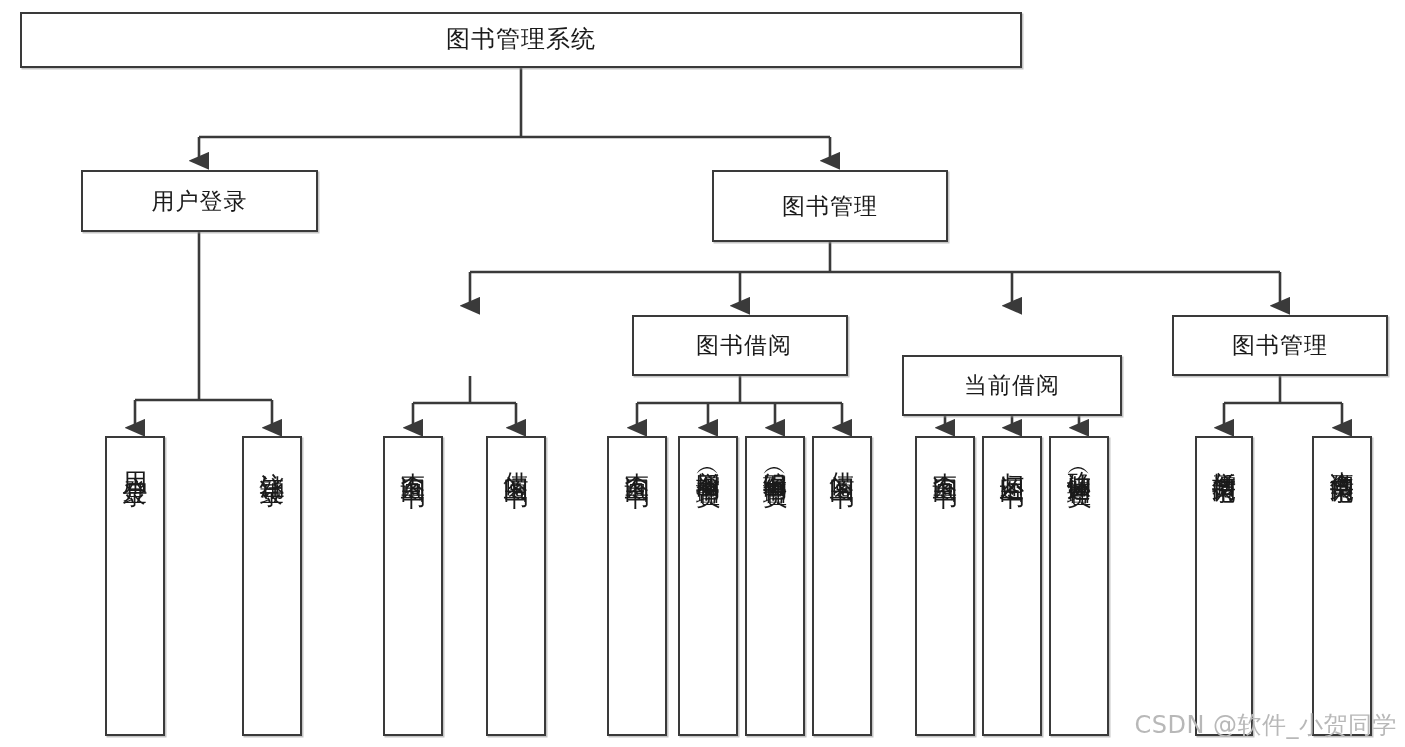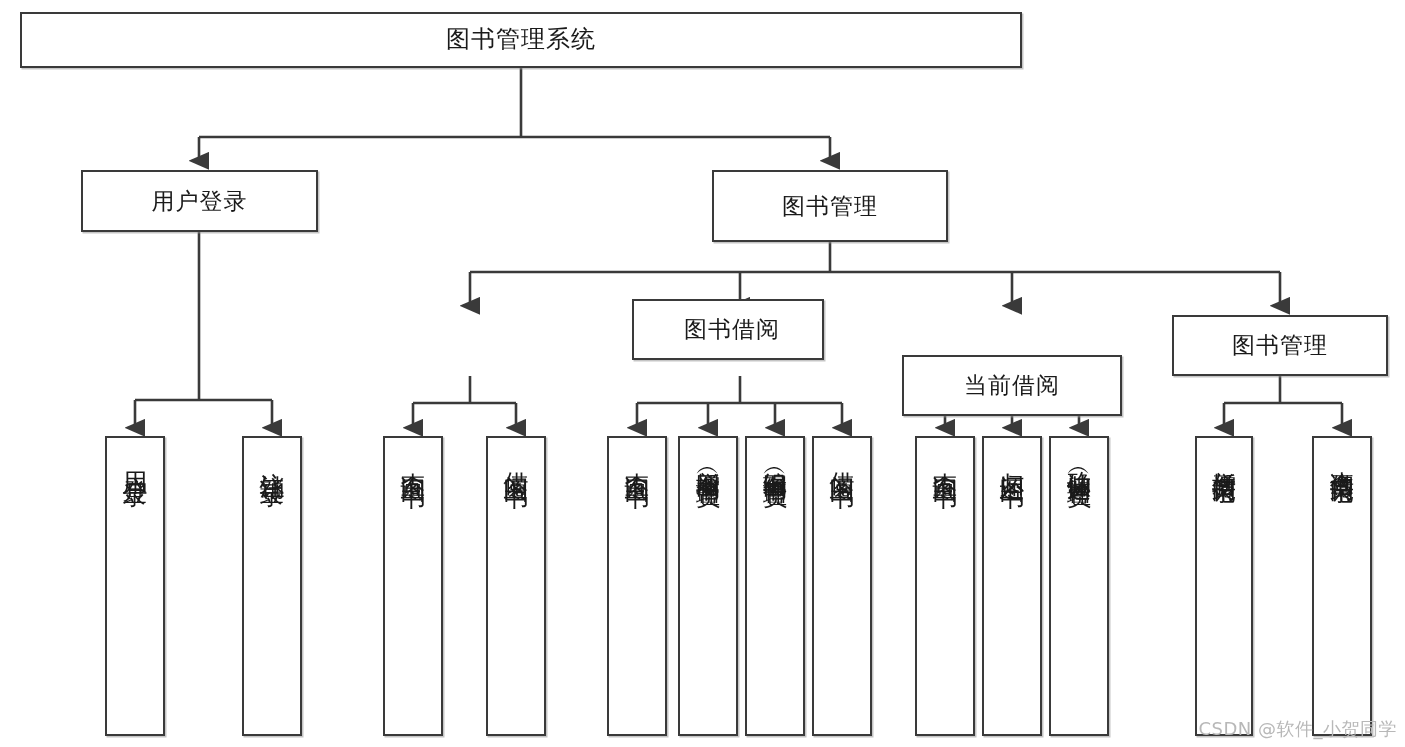--- a/index.html
+++ b/index.html
@@ -62,21 +62,21 @@
     white-space: nowrap;
   }
   .node.v.tight .node-label {
     font-size: 24px;
     letter-spacing: 2px;
   }
   #watermark {
     position: absolute;
     right: 8px;
     bottom: 6px;
-    font-size: 18px;
+    font-size: 24px;
     color: #b8b8b8;
     letter-spacing: 0.5px;
     white-space: nowrap;
   }
 </style>
 </head>
 <body>
 
 <div id="diagram-root">
 
@@ -134,21 +134,21 @@
     <span class="node-label">图书管理系统</span>
   </div>
 
   <div class="node h" style="left:81px; top:170px; width:237px; height:62px;">
     <span class="node-label">用户登录</span>
   </div>
   <div class="node h" style="left:712px; top:170px; width:236px; height:72px;">
     <span class="node-label">图书管理</span>
   </div>
 
-  <div class="node h" style="left:632px; top:299px; width:192px; height:61px;padding-left:8px;">
+  <div class="node h" style="left:632px; top:315px; width:216px; height:61px;padding-left:8px;">
     <span class="node-label">图书借阅</span>
   </div>
   <div class="node h" style="left:902px; top:315px; width:220px; height:61px;margin-top:40px;">
     <span class="node-label">当前借阅</span>
   </div>
   <div class="node h" style="left:1172px; top:315px; width:216px; height:61px;">
     <span class="node-label">图书管理</span>
   </div>
 
   <div class="node v" style="left:105px; top:436px; width:60px; height:300px;">

